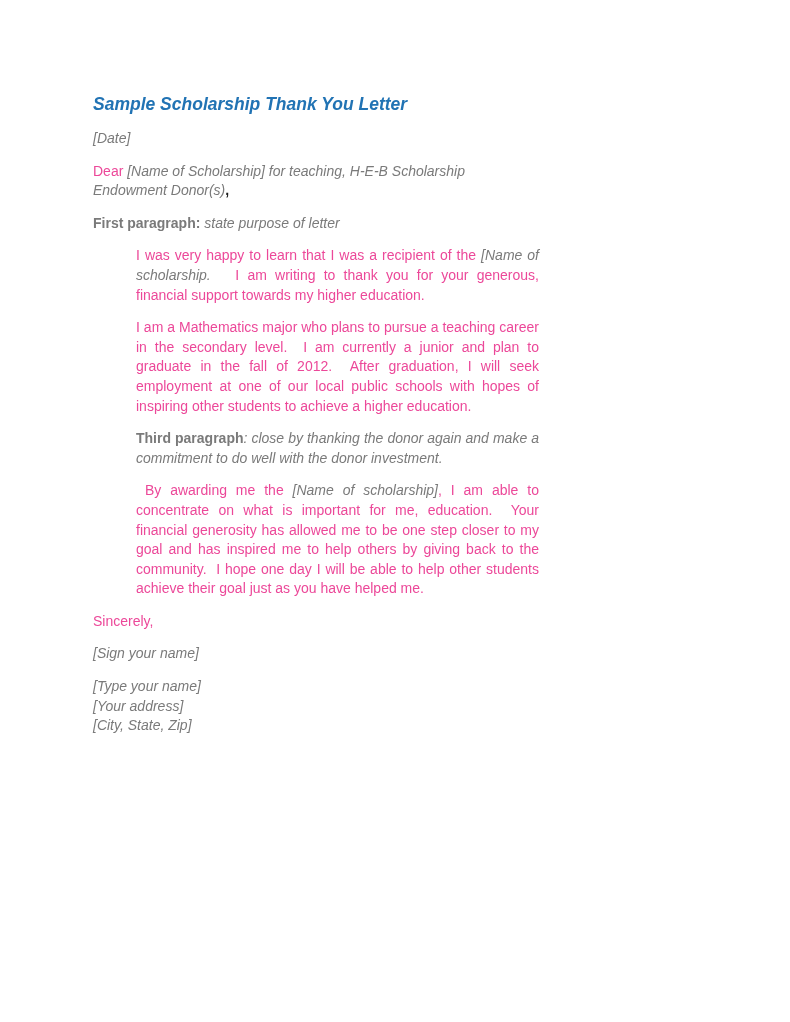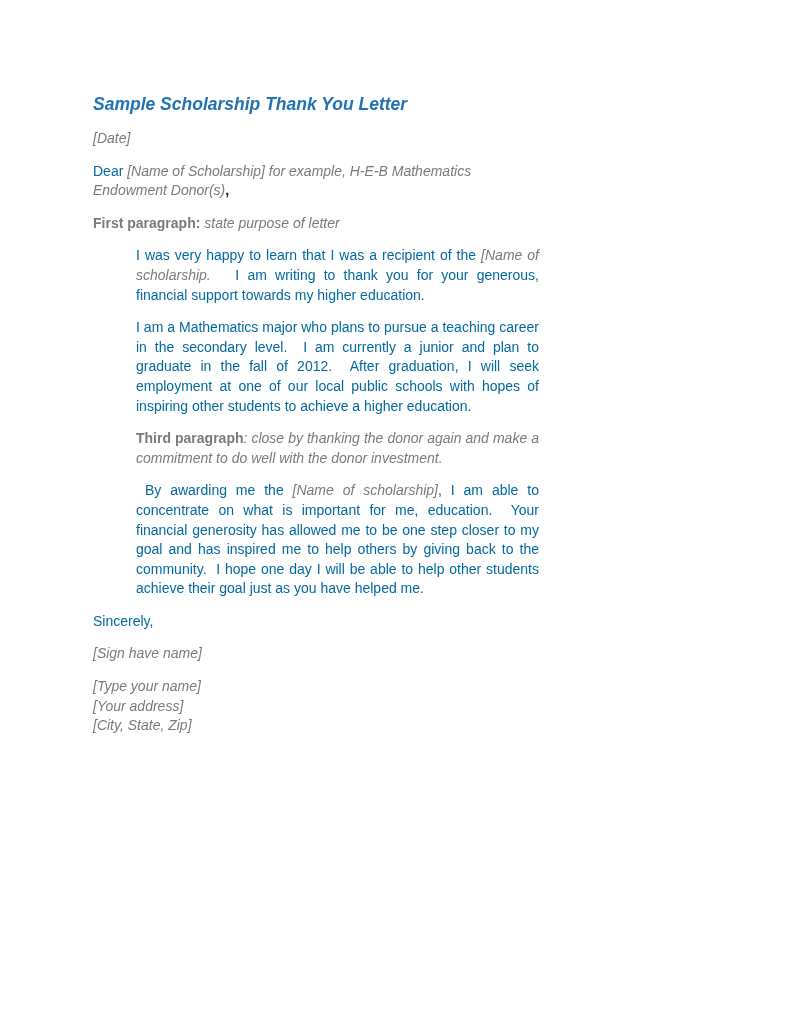--- a/index.html
+++ b/index.html
@@ -27,37 +27,37 @@
   }
   .block {
     margin: 0 0 13px 0;
     font-size: 14px;
     line-height: 19.6px;
     color: #1b1b1b;
     white-space: pre-wrap;
   }
   .align-justify { text-align: justify; margin-left: 43px; }
   .align-left { text-align: left; }
-  .run.normal { color: #0369a1; font-style: normal; font-weight: 400; }
+  .run.normal { color: #ec4899; font-style: normal; font-weight: 400; }
   .run.placeholder { color: #7a7a7a; font-style: italic; font-weight: 400; }
   .run.label { color: #7a7a7a; font-weight: 700; }
   .run.bold { color: #1b1b1b; font-style: normal; font-weight: 700; }
 </style>
 </head>
 <body>
 
 <div class="page">
   <h1 class="letter-title">Sample Scholarship Thank You Letter</h1>
   <div>
       <p class="block align-left"><span class="run placeholder">[Date]</span></p>
-      <p class="block align-left"><span class="run normal">Dear </span><span class="run placeholder">[Name of Scholarship] for example, H-E-B Mathematics Endowment Donor(s)</span><span class="run bold">,</span></p>
+      <p class="block align-left"><span class="run normal">Dear </span><span class="run placeholder">[Name of Scholarship] for teaching, H-E-B Scholarship Endowment Donor(s)</span><span class="run bold">,</span></p>
       <p class="block align-left"><span class="run label">First paragraph:</span><span class="run placeholder"> state purpose of letter</span></p>
       <p class="block align-justify"><span class="run normal">I was very happy to learn that I was a recipient of the </span><span class="run placeholder">[Name of scholarship.</span><span class="run normal">   I am writing to thank you for your generous, financial support towards my higher education.</span></p>
       <p class="block align-justify"><span class="run normal">I am a Mathematics major who plans to pursue a teaching career in the secondary level.  I am currently a junior and plan to graduate in the fall of 2012.  After graduation, I will seek employment at one of our local public schools with hopes of inspiring other students to achieve a higher education.</span></p>
       <p class="block align-justify"><span class="run label">Third paragraph</span><span class="run placeholder">: close by thanking the donor again and make a commitment to do well with the donor investment.</span></p>
       <p class="block align-justify"><span class="run normal"> By awarding me the </span><span class="run placeholder">[Name of scholarship]</span><span class="run normal">, I am able to concentrate on what is important for me, education.  Your financial generosity has allowed me to be one step closer to my goal and has inspired me to help others by giving back to the community.  I hope one day I will be able to help other students achieve their goal just as you have helped me.</span></p>
       <p class="block align-left"><span class="run normal">Sincerely,</span></p>
-      <p class="block align-left"><span class="run placeholder">[Sign have name]</span></p>
+      <p class="block align-left"><span class="run placeholder">[Sign your name]</span></p>
       <p class="block align-left"><span class="run placeholder">[Type your name]
 [Your address]
 [City, State, Zip]</span></p>
     </div>
 </div>
 
 </body></html>

